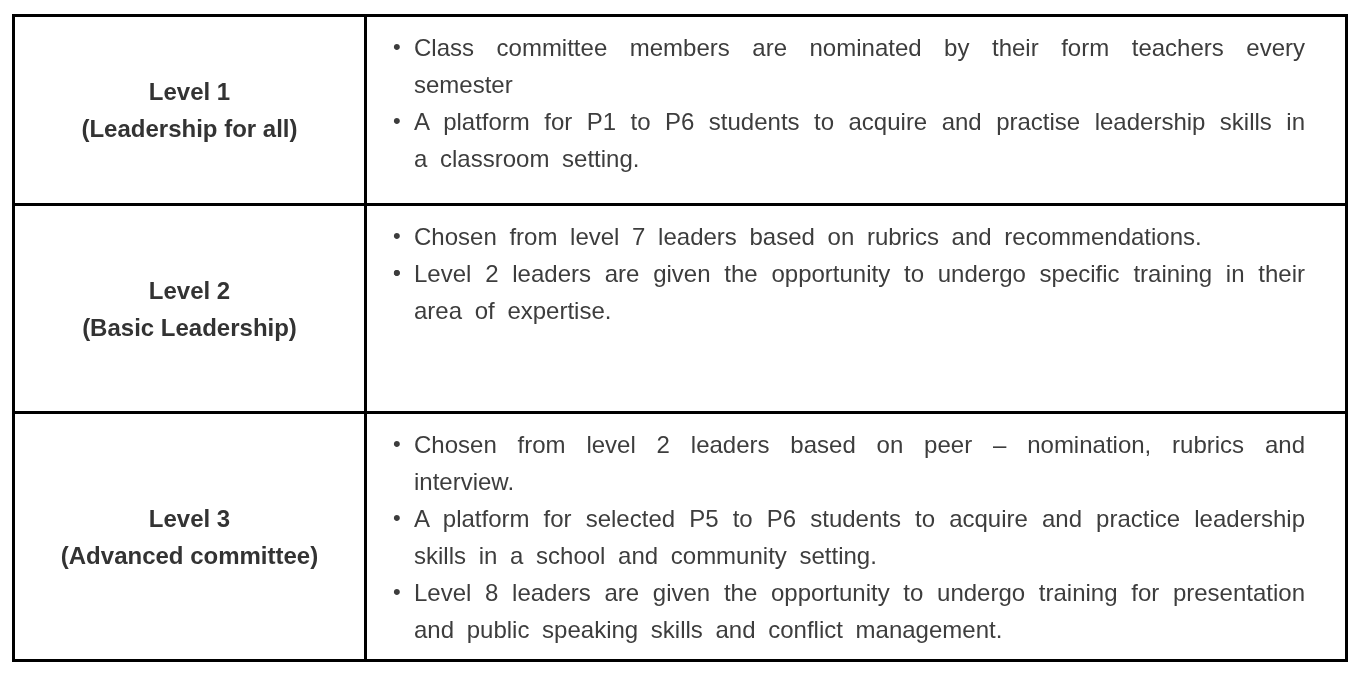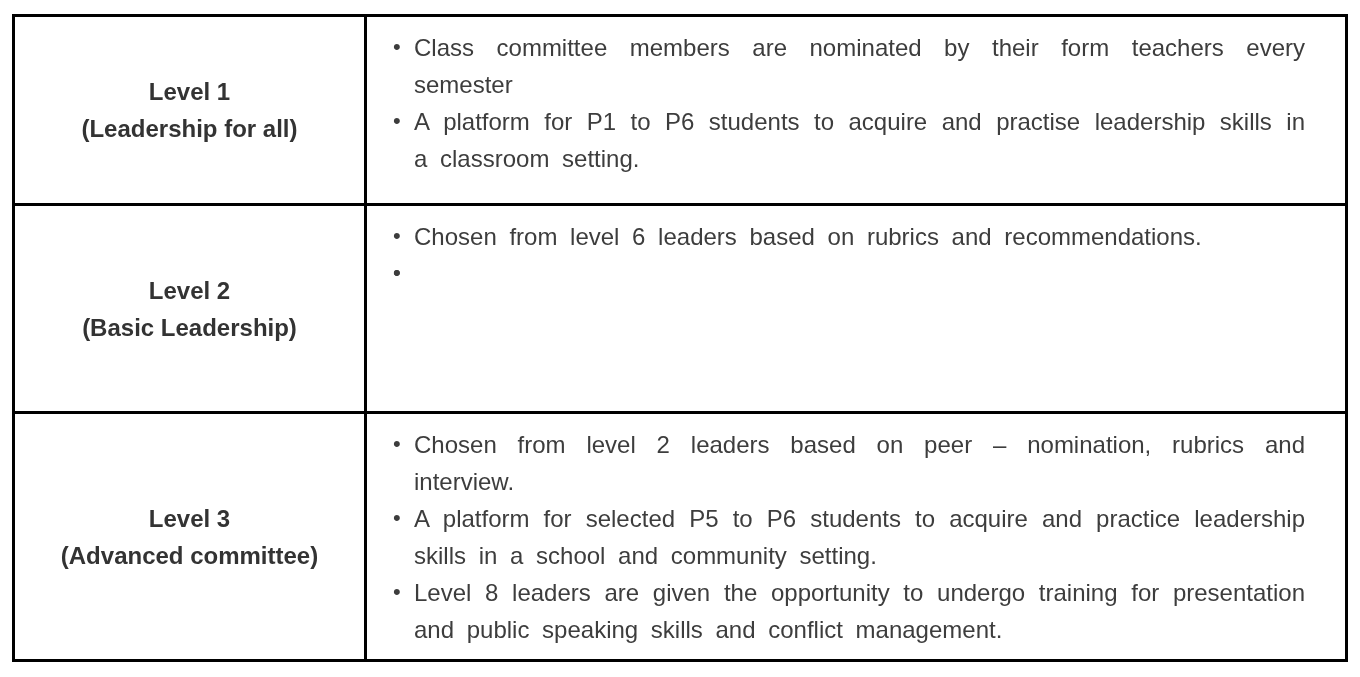--- a/index.html
+++ b/index.html
@@ -86,27 +86,28 @@
 
   <div class="trow r1">
     <div class="cell-left">
       <div class="level-title">Level 2</div>
       <div class="level-subtitle">(Basic Leadership)</div>
     </div>
     <div class="cell-right">
       <ul class="bullets">
         <li>
           <span class="marker">•</span>
-          <span>Chosen from level 6 leaders based on rubrics and recommendations.</span>
+          <span>Chosen from level 7 leaders based on rubrics and recommendations.</span>
         </li>
         <li>
           <span class="marker">•</span>
         </li>
         <li>
           <span class="marker">•</span>
+          <span>Level 2 leaders are given the opportunity to undergo specific training in their area of expertise.</span>
         </li>
       </ul>
     </div>
   </div>
 
   <div class="trow r2">
     <div class="cell-left">
       <div class="level-title">Level 3</div>
       <div class="level-subtitle">(Advanced committee)</div>
     </div>

